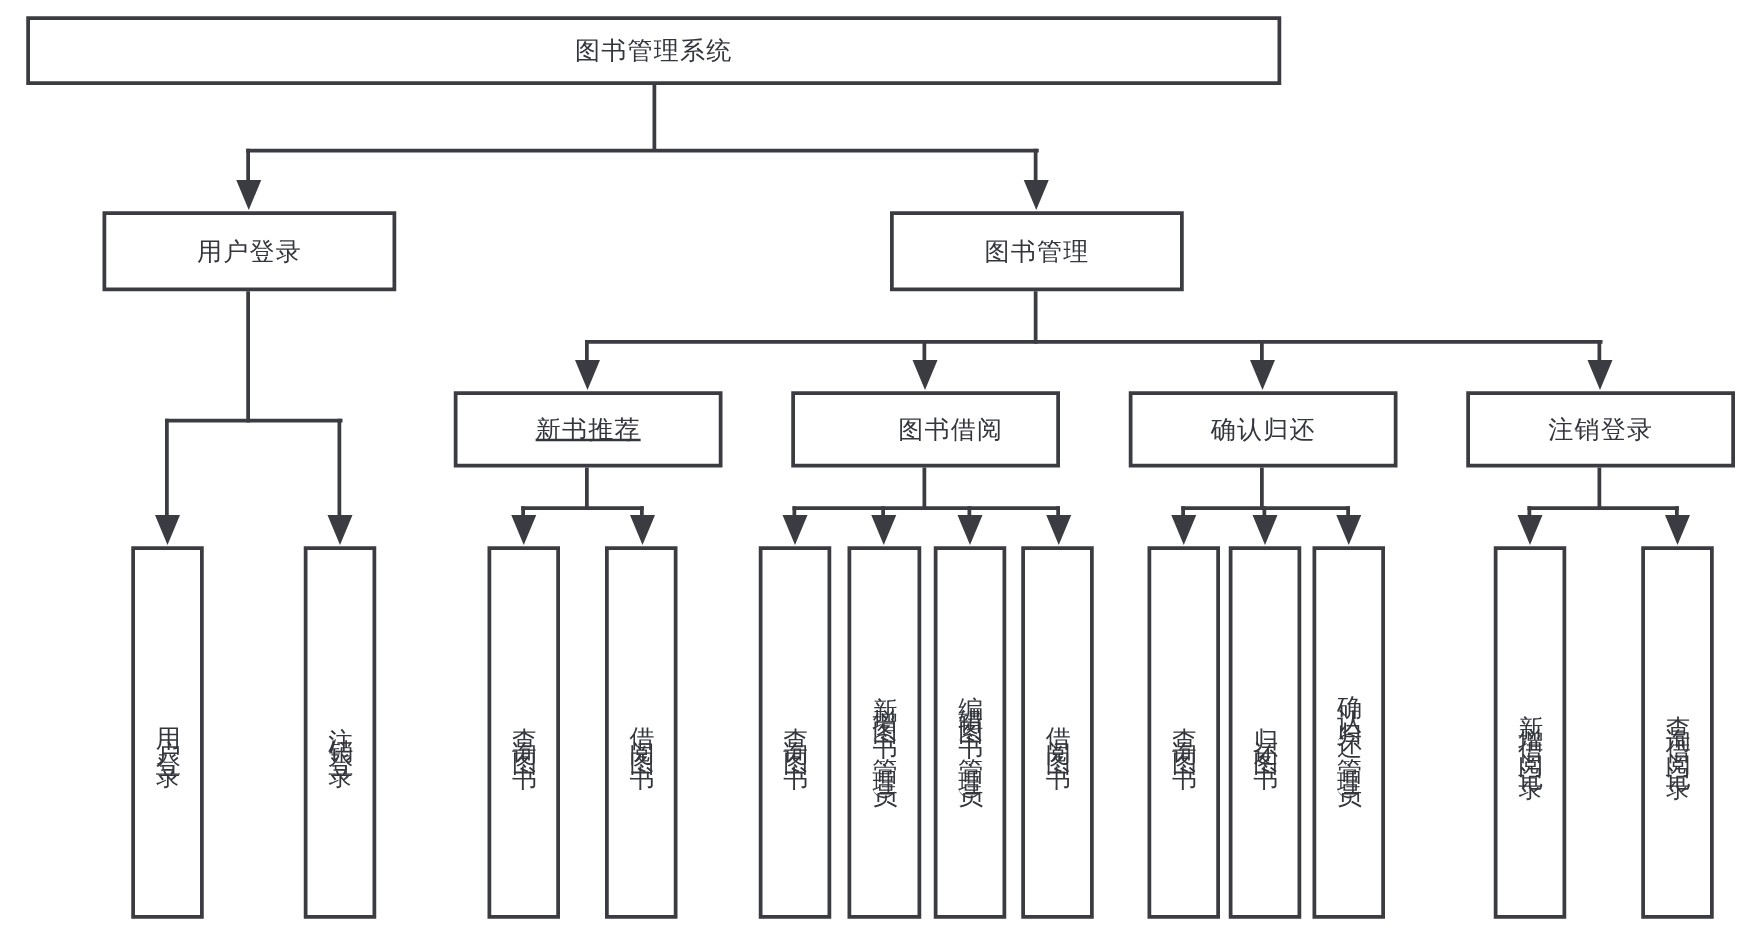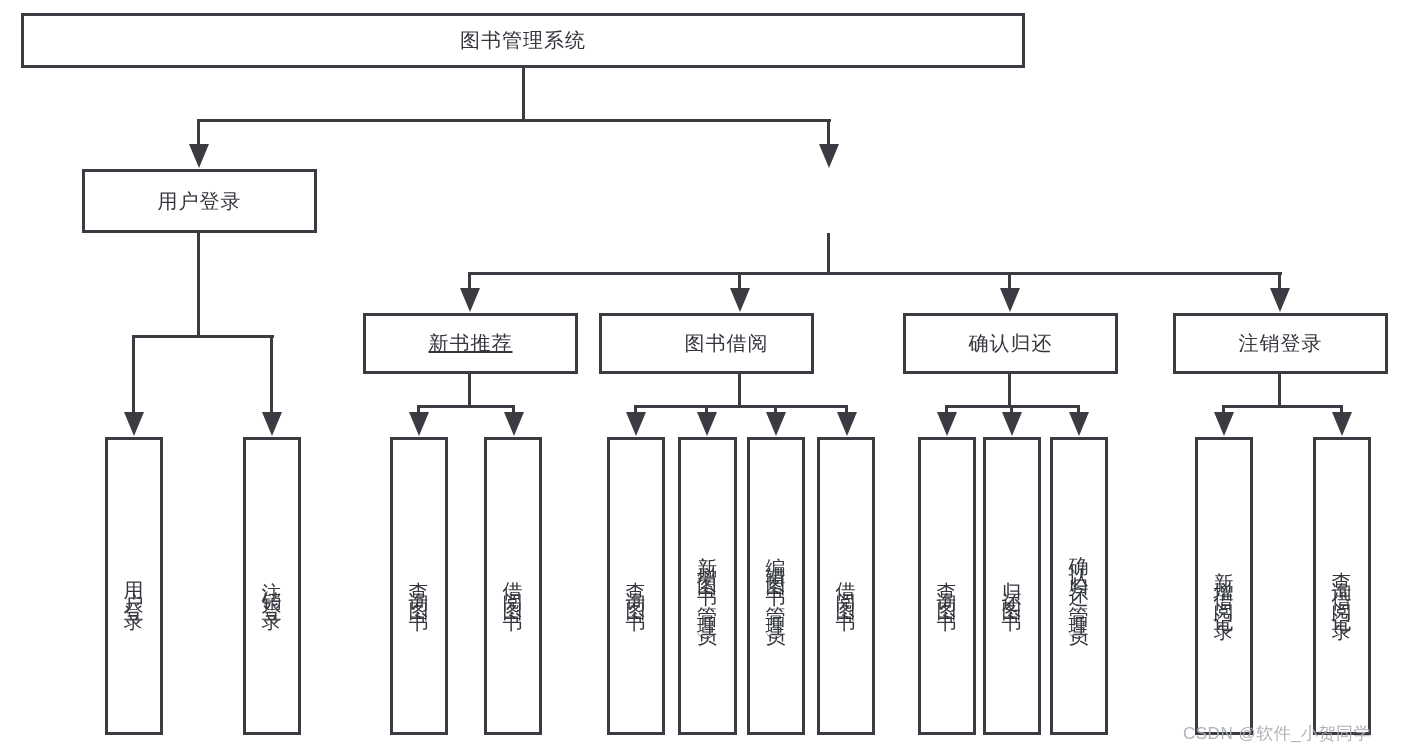--- a/index.html
+++ b/index.html
@@ -55,20 +55,23 @@
   <div class="vline" style="left:522px;top:68px;height:53px;"></div>
   <div class="hline" style="left:197px;top:119px;width:634px;"></div>
   <div class="vline" style="left:197px;top:119px;height:28px;"></div>
   <div class="arrowhead" style="left:189px;top:144px;"></div>
   <div class="vline" style="left:827px;top:119px;height:28px;"></div>
   <div class="arrowhead" style="left:819px;top:144px;"></div>
 
   <div class="box" style="left:82px;top:169px;width:235px;height:64px;">
     <span>用户登录</span>
   </div>
+  <div class="box" style="left:712px;top:169px;width:235px;height:64px;">
+    <span>图书管理</span>
+  </div>
 
   <div class="vline" style="left:197px;top:233px;height:105px;"></div>
   <div class="hline" style="left:132px;top:335px;width:142px;"></div>
   <div class="vline" style="left:132px;top:335px;height:79px;"></div>
   <div class="arrowhead" style="left:124px;top:412px;"></div>
   <div class="vline" style="left:270px;top:335px;height:79px;"></div>
   <div class="arrowhead" style="left:262px;top:412px;"></div>
 
   <div class="vline" style="left:827px;top:233px;height:42px;"></div>
   <div class="hline" style="left:468px;top:272px;width:814px;"></div>
@@ -77,21 +80,21 @@
   <div class="vline" style="left:738px;top:272px;height:18px;"></div>
   <div class="arrowhead" style="left:730px;top:288px;"></div>
   <div class="vline" style="left:1008px;top:272px;height:18px;"></div>
   <div class="arrowhead" style="left:1000px;top:288px;"></div>
   <div class="vline" style="left:1278px;top:272px;height:18px;"></div>
   <div class="arrowhead" style="left:1270px;top:288px;"></div>
 
   <div class="box" style="left:363px;top:313px;width:215px;height:61px;text-decoration:underline;">
     <span>新书推荐</span>
   </div>
-  <div class="box" style="left:599px;top:313px;width:215px;height:61px;padding-left:40px;">
+  <div class="box" style="left:633px;top:313px;width:215px;height:61px;padding-left:40px;">
     <span>图书借阅</span>
   </div>
   <div class="box" style="left:903px;top:313px;width:215px;height:61px;">
     <span>确认归还</span>
   </div>
   <div class="box" style="left:1173px;top:313px;width:215px;height:61px;">
     <span>注销登录</span>
   </div>
 
   <div class="vline" style="left:468px;top:374px;height:34px;"></div>
@@ -165,15 +168,14 @@
     <span class="vtext">确认归还（管理员）</span>
   </div>
 
   <div class="vbox" style="left:1195px;top:437px;width:58px;height:298px;">
     <span class="vtext">新增借阅记录</span>
   </div>
   <div class="vbox" style="left:1313px;top:437px;width:58px;height:298px;">
     <span class="vtext">查询借阅记录</span>
   </div>
 
-  <div class="watermark">CSDN @软件_小贺同学</div>
 
 </div>
 
 </body></html>

